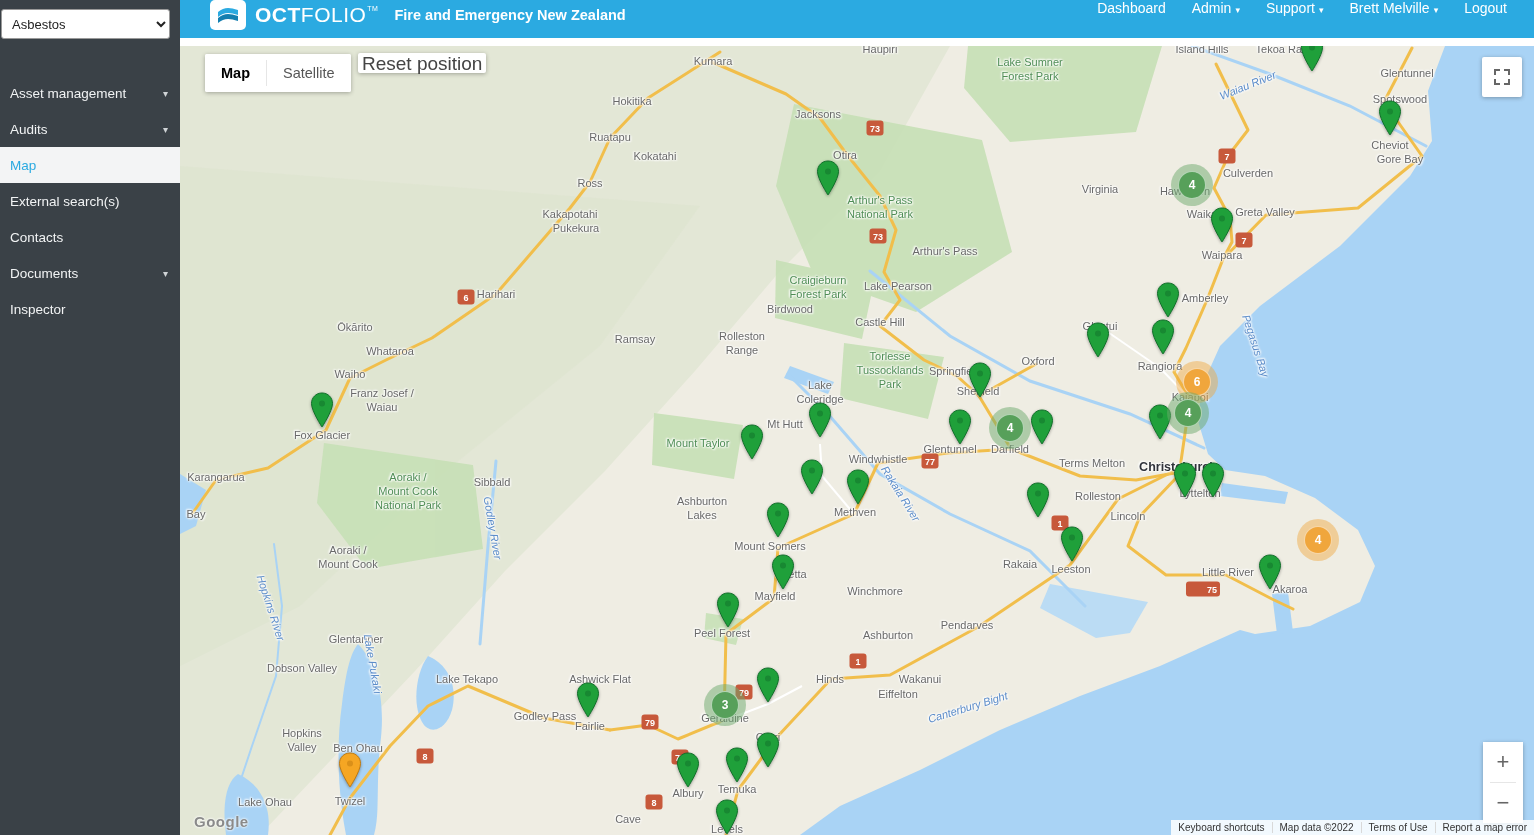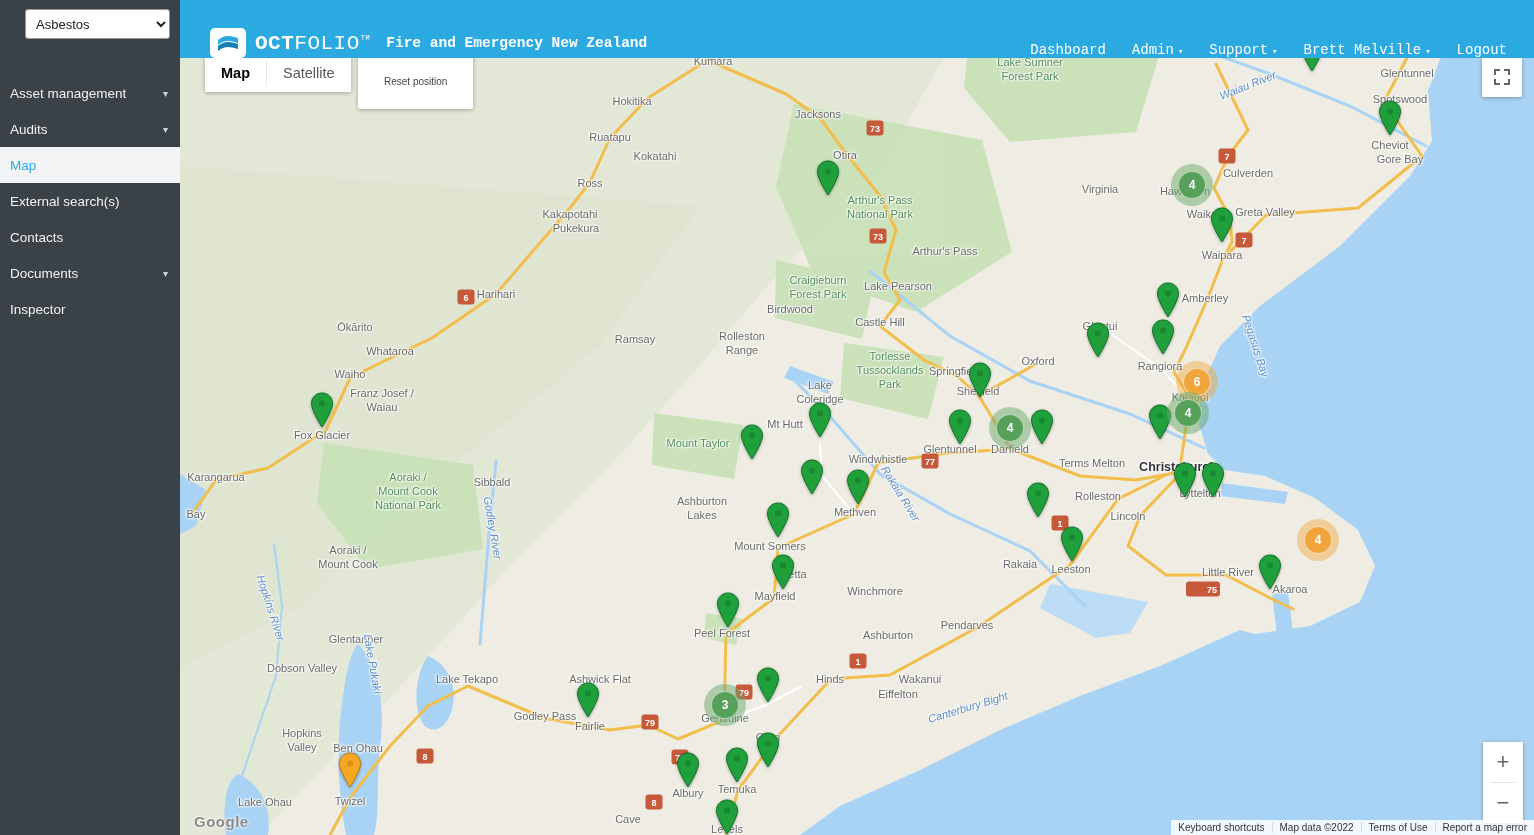--- a/index.html
+++ b/index.html
@@ -1,28 +1,28 @@
 <!DOCTYPE html>
 <html style="--header-blue: #2BAAE1; --sidebar-dark: #3A4147; --active-link-blue: #2BAAE1; --pin-green: #1FA03A; --pin-green-dark: #11702A; --pin-orange: #F5A623; --pin-orange-dark: #C07A10; --cluster-green: #57A05A; --cluster-green-halo: rgba(110,170,110,0.5); --cluster-orange: #F0A63C; --cluster-orange-halo: rgba(240,166,60,0.45); --ocean: #A9D3F5; --land: #EFEDE3; --park-green: #C7E0B6; --road-yellow: #F1BE4B; --shield-red: #C7593B;"><head>
 <meta charset="utf-8">
 <style>
   * { box-sizing: border-box; margin: 0; padding: 0; }
   html,body { width:1534px; height:835px; overflow:hidden; font-family:"Liberation Sans",sans-serif; }
 
   
   .sidebar { position:fixed; left:0; top:0; width:180px; height:100%; background:var(--sidebar-dark,#3A4147); z-index:20; }
-  .module-select-wrap { padding:9px 10px 10px 25px; }
+  .module-select-wrap { padding:9px 10px 10px 1px; }
   .module-select-wrap select { width:100%; height:30px; font-size:13px; padding:0 6px; border:1px solid #999; border-radius:3px; background:#fff; color:#222; }
   .side-nav { margin-top:26px; }
   .nav-item { display:flex; align-items:center; height:36px; padding:0 12px 0 10px; color:#f1f3f4; font-size:13.5px; cursor:pointer; }
   .nav-item .ni-caret { margin-left:auto; font-size:10px; color:#cfd3d6; }
   .nav-item.active { background:#f3f4f5; color:var(--active-link-blue,#2BAAE1); }
 
   
-  .topbar { position:fixed; left:180px; right:0; top:0; height:58px; background:var(--header-blue,#2BAAE1); display:flex; align-items:flex-end; z-index:20;font-family:Liberation Mono, monospace; }
+  .topbar { position:fixed; left:180px; right:0; top:0; height:38px; background:var(--header-blue,#2BAAE1); display:flex; align-items:flex-start; z-index:20; }
   .brand { display:flex; align-items:center; margin-left:30px; }
   .logo-badge { width:36px; height:30px; background:#fff; border-radius:5px; display:flex; align-items:center; justify-content:center; }
   .logo-text { color:#fff; font-size:21px; letter-spacing:.5px; margin-left:9px; display:flex; align-items:flex-start; }
   .lt-oct { font-weight:bold; }
   .lt-folio { font-weight:normal; }
   .tm { font-size:7px; margin-top:2px; margin-left:1px; }
   .subtitle { color:#fff; font-weight:bold; font-size:14.5px; margin-left:16px; }
   .top-nav { margin-left:auto; margin-right:14px; display:flex; align-items:center; }
   .top-nav a { color:#fff; font-size:14px; padding:0 13px; text-decoration:none; cursor:pointer; white-space:nowrap; }
   .top-nav .caret { font-size:9px; margin-left:4px; }
@@ -42,22 +42,22 @@
             background:var(--shield-red,#C7593B); color:#fff; font-size:9px; font-weight:bold; display:flex; align-items:center; justify-content:center; }
   .pin { position:absolute; width:24px; height:36px; filter:drop-shadow(0 1px 1.5px rgba(0,0,0,.35)); cursor:pointer; }
   .cluster { position:absolute; width:28px; height:28px; border-radius:50%; display:flex; align-items:center; justify-content:center;
              color:#fff; font-size:12px; font-weight:bold; border:1px solid rgba(255,255,255,.55); cursor:pointer; }
 
   
   .map-type-ctl { position:absolute; left:25px; top:8px; display:flex; background:#fff; border-radius:2px; box-shadow:0 1px 4px rgba(0,0,0,.3); height:38px; z-index:6; }
   .mt-btn { border:none; background:#fff; font-family:inherit; font-size:14.5px; color:#565656; padding:0 16px; cursor:pointer; border-radius:2px; }
   .mt-btn.active { font-weight:bold; color:#000; }
   .mt-sep { width:1px; background:#e6e6e6; margin:6px 0; }
-  .reset-btn { position:absolute; left:178px; top:7px; height:56px; padding:0 26px; background:#fff; border:none; border-radius:2px;
-               box-shadow:0 1px 4px rgba(0,0,0,.3); font-family:inherit; font-size:10px; color:#444; cursor:pointer; z-index:6; }
+  .reset-btn { position:absolute; left:178px; top:7px; height:20px; padding:0 4px; background:#fff; border:none; border-radius:2px;
+               box-shadow:0 1px 4px rgba(0,0,0,.3); font-family:inherit; font-size:19px; color:#444; cursor:pointer; z-index:6; }
   .fs-btn { position:absolute; right:12px; top:11px; width:40px; height:40px; background:#fff; border:none; border-radius:2px;
             box-shadow:0 1px 4px rgba(0,0,0,.3); display:flex; align-items:center; justify-content:center; cursor:pointer; z-index:6; }
   .zoom-ctl { position:absolute; right:11px; bottom:12px; width:40px; background:#fff; border-radius:2px; box-shadow:0 1px 4px rgba(0,0,0,.3); z-index:6; }
   .zoom-ctl button { display:block; width:100%; height:40px; border:none; background:#fff; font-size:22px; color:#666; cursor:pointer; font-family:inherit; }
   .zc-div { height:1px; background:#e6e6e6; margin:0 7px; }
 
   .google-logo { position:absolute; left:14px; bottom:5px; font-size:15px; font-weight:bold; letter-spacing:.5px; color:#8a8a8a;
                  text-shadow:0 0 2px #fff,0 0 3px #fff; cursor:pointer; z-index:6; }
   .attrib { position:absolute; right:0; bottom:0; height:15px; display:flex; align-items:center; background:rgba(255,255,255,.85);
             font-size:10px; color:#333; z-index:6; }

